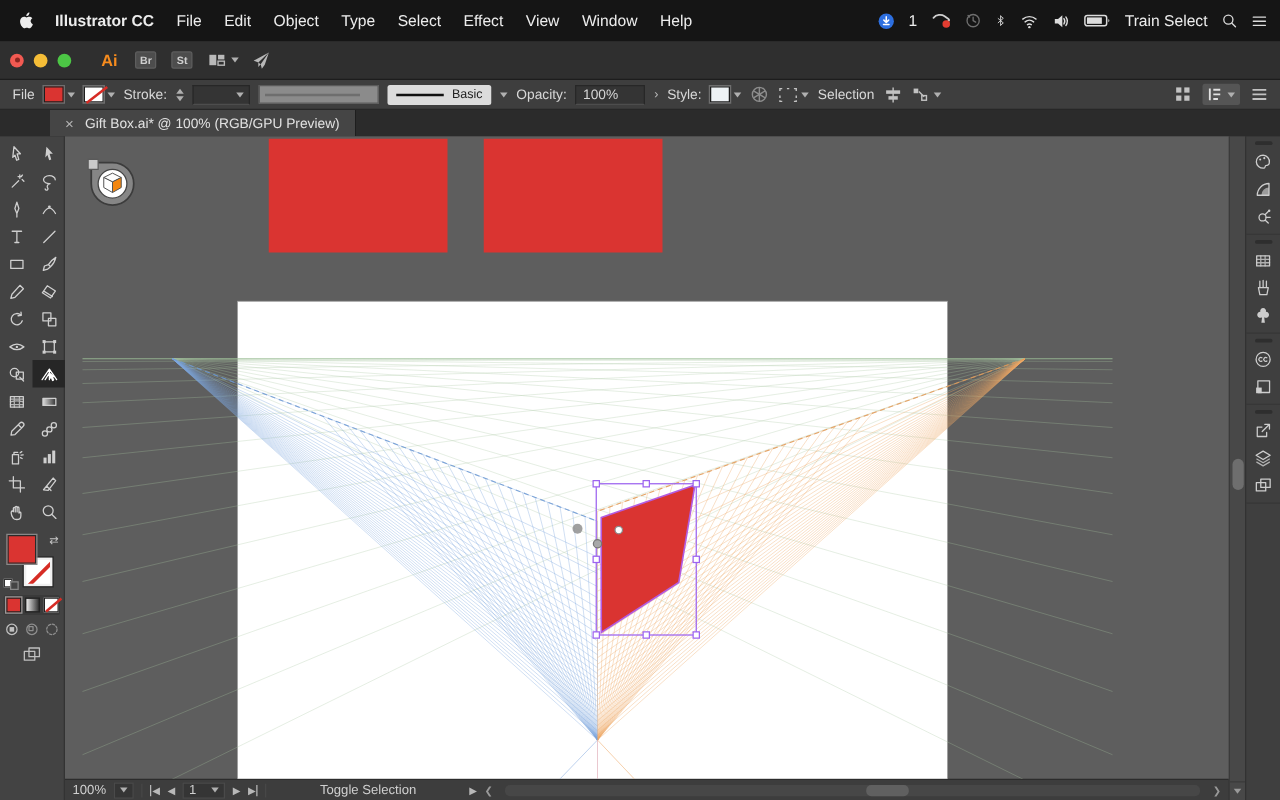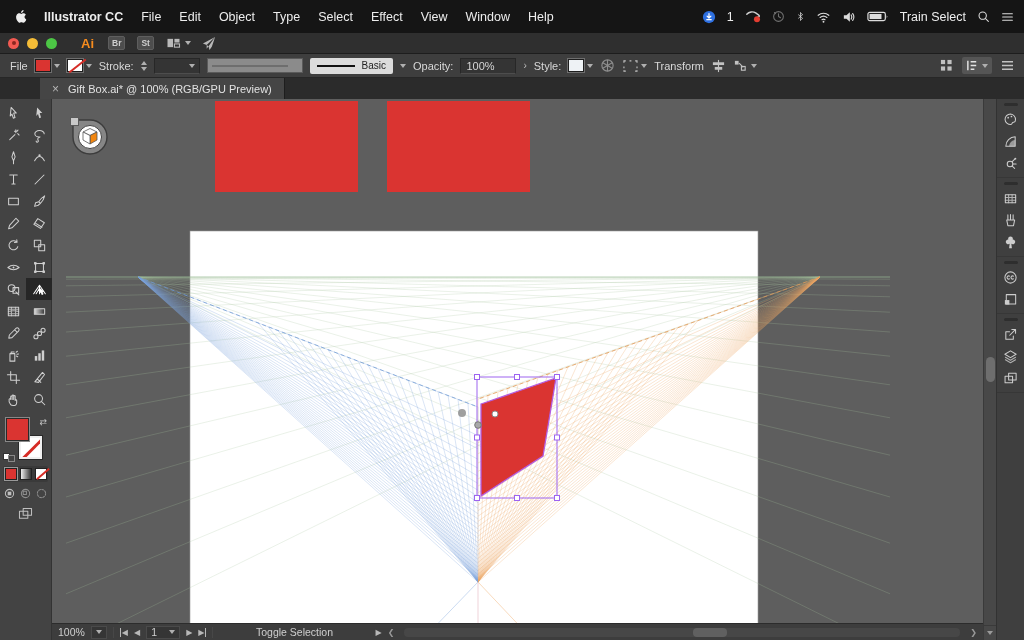--- a/index.html
+++ b/index.html
@@ -7,21 +7,21 @@
 .col{display:flex;flex-direction:column;height:640px}
 
 .menubar{height:33px;background:#151515;color:#ededed;display:flex;align-items:center;font-size:12.5px;padding:0 10px;flex:none}
 .menubar .apple{margin:0 8px 0 4px;display:flex}
 .mb-item{margin:0 9px;white-space:nowrap}
 .mb-app{font-weight:bold;margin:0 9px}
 .mb-right{margin-left:auto;display:flex;align-items:center;gap:11px}
 .sico{display:flex;align-items:center}
 .sico svg *{stroke:#dcdcdc;stroke-width:1.3;fill:none;stroke-linecap:round;stroke-linejoin:round}
 
-.appbar{height:21px;background:#2f2f2f;border-bottom:1px solid #1d1d1d;display:flex;align-items:center;padding:0 8px;flex:none}
+.appbar{height:31px;background:#2f2f2f;border-bottom:1px solid #1d1d1d;display:flex;align-items:center;padding:0 8px;flex:none}
 .tl{width:11px;height:11px;border-radius:50%;margin-right:8px;position:relative}
 .tl.red{background:#f25a52}.tl.red::after{content:"";position:absolute;left:3.5px;top:3.5px;width:4px;height:4px;border-radius:50%;background:#8c2620}
 .tl.yellow{background:#f5bd37}.tl.green{background:#4cc645}
 .ai-logo{color:#f78c1e;font-weight:bold;font-size:13px;margin:0 14px 0 16px}
 .badge{background:#4d4d4d;border:1px solid #5e5e5e;border-radius:2px;color:#cfcfcf;font-size:8.5px;font-weight:bold;padding:1px 3px;margin-right:12px}
 .ab-icon{color:#b9b9b9;display:flex;align-items:center;margin-right:10px}
 .ab-icon svg *{stroke:#b9b9b9;stroke-width:1.2;fill:none}
 .ab-right{margin-left:auto;display:flex;align-items:center;gap:10px}
 .ws{color:#e8e8e8;font-size:11.5px;font-weight:bold;display:flex;align-items:center;gap:5px}
 .vsep{width:1px;height:14px;background:#474747}
@@ -241,21 +241,21 @@
           <circle cx="8" cy="8" r="6"></circle>
           <path d="M8 2v12M3 5l10 6M3 11l10-6"></path>
         </svg>
     </span>
     <span class="cico">
       <svg width="16" height="14" viewBox="0 0 17 15">
           <path d="M2 4v-2h2M8 2h2M14 2h2v2M2 8v2M16 8v2M2 12v1h2M14 13h2v-1" style="stroke-dasharray:none"></path>
         </svg>
       <i class="tri-down" style="margin-left:3px"></i>
     </span>
-    <span class="cb-link">Transform</span>
+    <span class="cb-link">Selection</span>
     <span class="cico">
       <svg width="15" height="14" viewBox="0 0 16 15">
           <path d="M8 1v13"></path>
           <rect x="2" y="3.5" width="12" height="3" style="fill:#c2c2c2;stroke:none"></rect>
           <rect x="4" y="8.5" width="8" height="3" style="fill:#c2c2c2;stroke:none"></rect>
         </svg>
     </span>
     <span class="cico">
       <svg width="15" height="14" viewBox="0 0 16 15">
           <rect x="2" y="2" width="4" height="4" style="fill:#c2c2c2;stroke:none"></rect>

